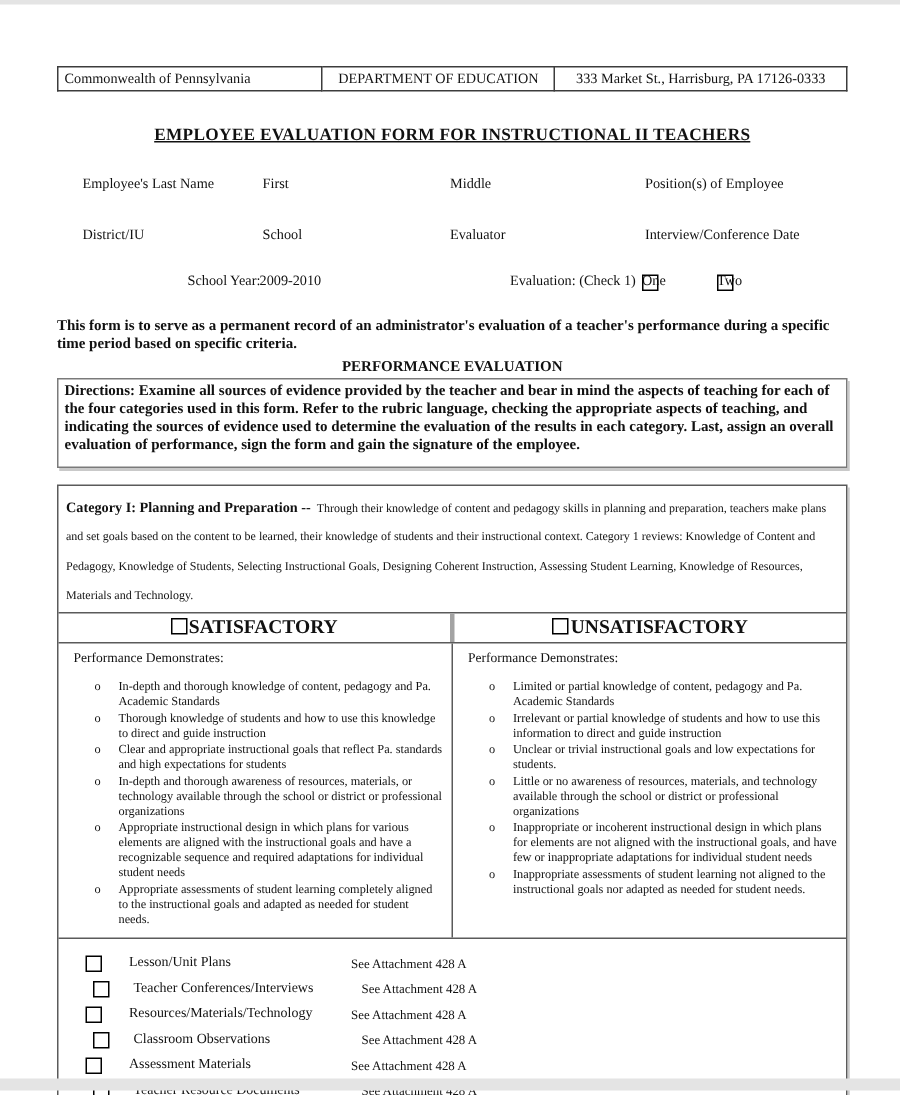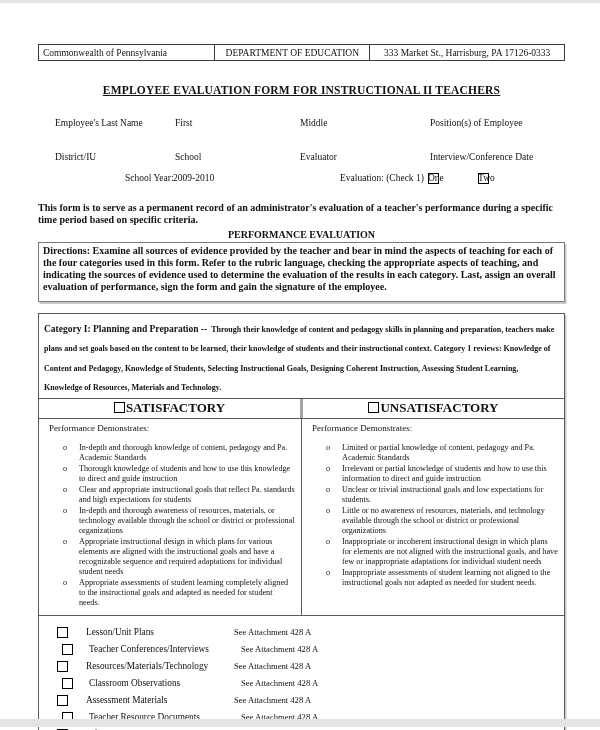--- a/index.html
+++ b/index.html
@@ -15,40 +15,40 @@
   table.hdr td{border:1px solid #3c3c3c;padding:1px 4px;height:13px;white-space:nowrap;}
   td.hdr-left{width:33.5%;text-align:left;}
   td.hdr-mid{width:29.5%;text-align:center;}
   td.hdr-right{width:37%;text-align:center;}
 
   .title{margin-top:23px;text-align:center;font-weight:bold;font-size:11.5px;text-decoration:underline;letter-spacing:.2px;}
 
   .fields{display:grid;grid-template-columns:120px 125px 130px 1fr;padding-left:17px;font-size:9.5px;}
   .fields.r1{margin-top:22px;}
   .fields.r2{margin-top:24px;}
-  .row3{position:relative;height:14px;margin-top:11px;font-size:9.5px;}
+  .row3{position:relative;height:14px;margin-top:21px;font-size:9.5px;}
   .row3 span{position:absolute;top:0;white-space:nowrap;}
   .sy-label{left:87px;}
   .sy-value{left:135px;text-align:right;}
   .eval-label{left:302px;}
   .opt-one{left:390px;}
   .opt-two{left:440px;}
 
   .cb{display:inline-block;width:9px;height:9px;border:1px solid #000;background:#fff;vertical-align:-1px;}
   .opt-one .cb{margin-right:5px;}
   .opt-two .cb{margin-right:1px;}
 
   .intro{margin:15px 0 0 0;font-weight:bold;font-size:10px;line-height:1.18;}
   .perf-head{margin:3px 0 0 0;text-align:center;font-weight:bold;font-size:10px;}
   .directions{margin-top:2px;border:1px solid #7a7a7a;box-shadow:1.5px 2px 0 #c9c9c9;padding:2px 5px 8px 4px;font-weight:bold;font-size:10px;line-height:1.2;}
 
   .cat{margin-top:11px;border:1px solid #5a5a5a;box-shadow:1.5px 2px 0 #c9c9c9;}
   .cat-head{border-bottom:1px solid #5a5a5a;padding:3px 6px 3px 5px;line-height:1.22;}
   .cat-title{font-weight:bold;font-size:9.5px;}
-  .cat-desc{font-weight:bold;font-size:8px;text-align:right;}
+  .cat-desc{font-weight:normal;font-size:8px;text-align:right;}
   .rate-row{display:flex;border-bottom:1px solid #5a5a5a;}
   .rate-cell{flex:1;text-align:center;font-weight:bold;font-size:13px;padding:1px 0 2px 0;}
   .rate-cell .cb{margin-right:1px;vertical-align:-1px;}
   .rate-cell.right{border-left:3px solid #a3a3a3;}
   .perf-cols{display:flex;border-bottom:1px solid #5a5a5a;min-height:176px;}
   .perf-col{flex:1;padding:4px 6px 6px 10px;}
   .perf-col.right{border-left:1px solid #5a5a5a;}
   .perf-lbl{font-size:9px;margin-bottom:10px;}
   ul.blts{list-style:none;margin:0;padding:0 0 0 14px;font-size:8.2px;line-height:1.22;}
   ul.blts li{display:flex;margin-bottom:1px;}

